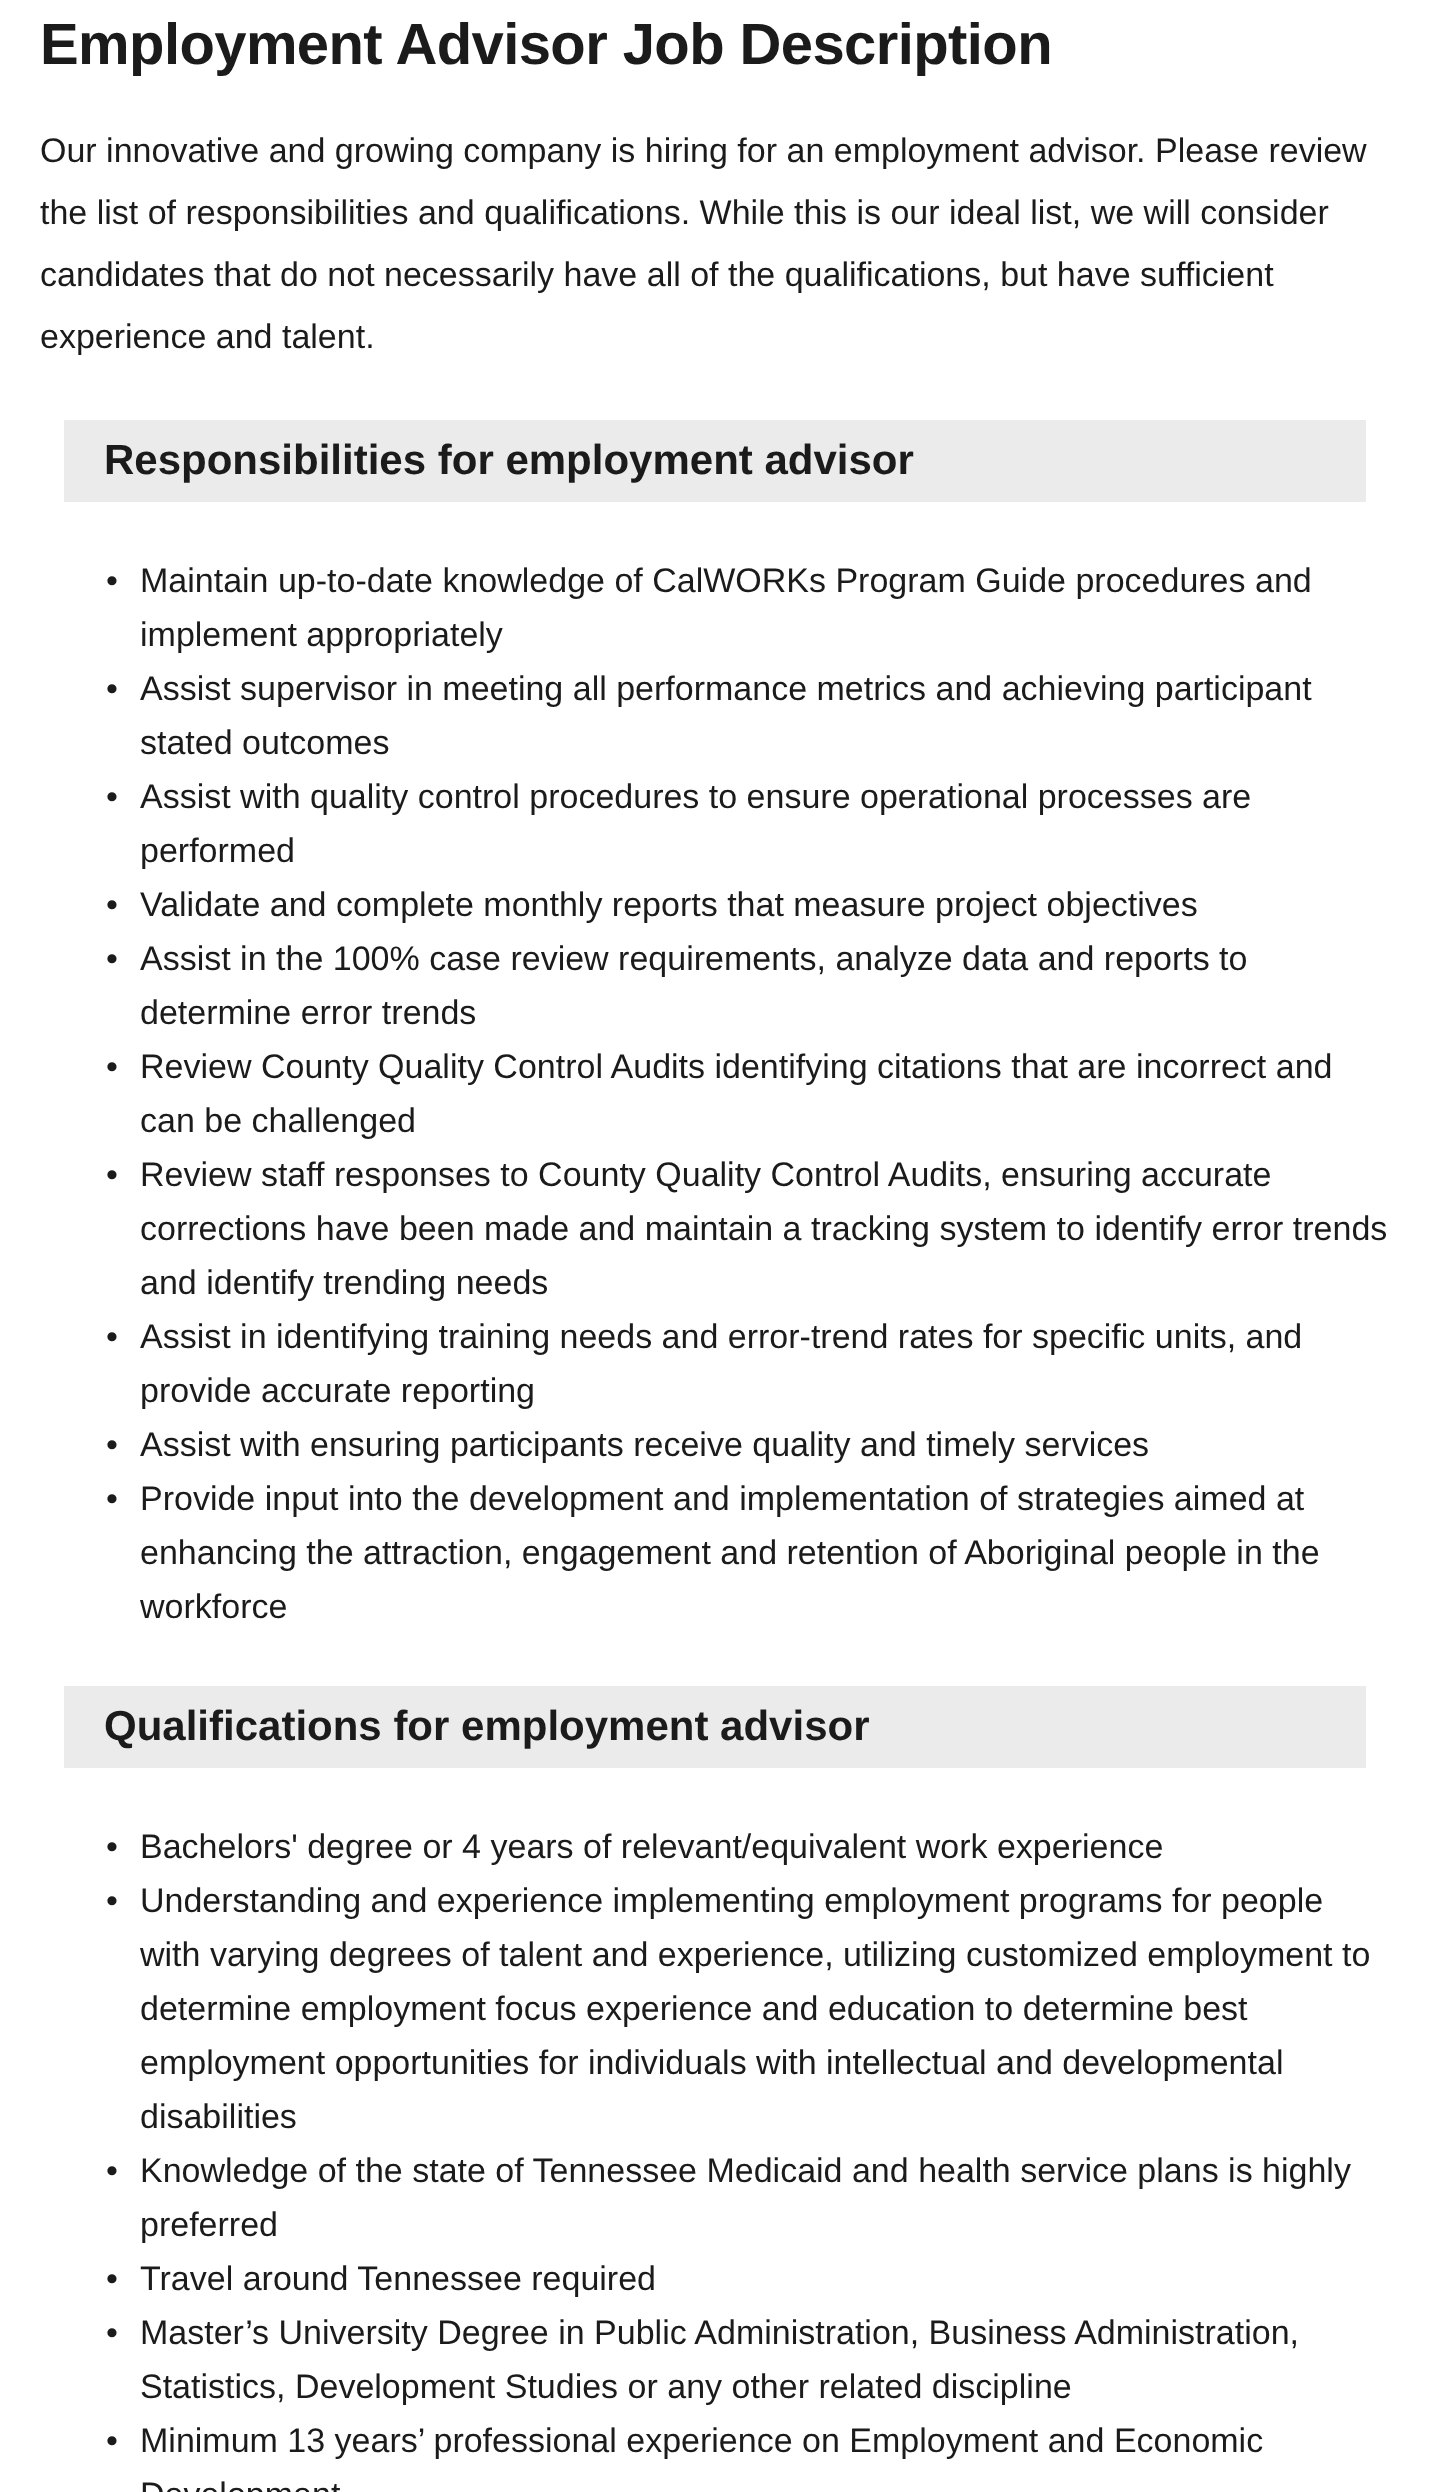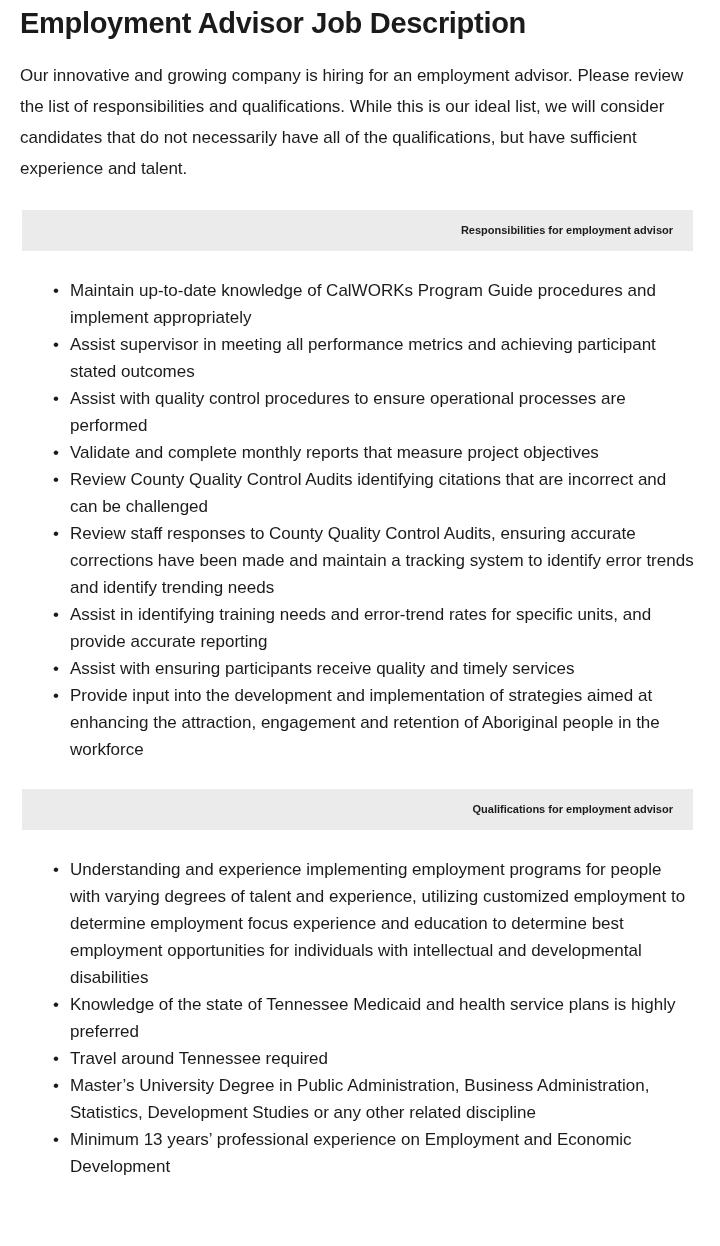--- a/index.html
+++ b/index.html
@@ -27,26 +27,25 @@
     margin: 6px 0 20px 0;
     letter-spacing: -0.3px;
   }
   .intro {
     font-size: 17px;
     line-height: 31px;
     margin: 0 0 26px 0;
   }
   .section-heading {
     background: #ebebeb;
-    font-size: 11px;
+    font-size: 21px;
     line-height: 27px;
     font-weight: 700;
     padding: 7px 20px;
-    margin: 2px;
-    text-align: right;
+    margin: 12px;
   }
   ul.bullet-list {
     margin: 26px 0 26px 0;
     padding: 0 0 0 50px;
     list-style: none;
   }
   ul.bullet-list li {
     position: relative;
     font-size: 17px;
     line-height: 27px;
@@ -72,31 +71,33 @@
 
   <p class="intro">Our innovative and growing company is hiring for an employment advisor. Please review the list of responsibilities and qualifications. While this is our ideal list, we will consider candidates that do not necessarily have all of the qualifications, but have sufficient experience and talent.</p>
 
   <div class="section">
     <h2 class="section-heading">Responsibilities for employment advisor</h2>
     <ul class="bullet-list">
         <li>Maintain up-to-date knowledge of CalWORKs Program Guide procedures and implement appropriately</li>
         <li>Assist supervisor in meeting all performance metrics and achieving participant stated outcomes</li>
         <li>Assist with quality control procedures to ensure operational processes are performed</li>
         <li>Validate and complete monthly reports that measure project objectives</li>
+        <li>Assist in the 100% case review requirements, analyze data and reports to determine error trends</li>
         <li>Review County Quality Control Audits identifying citations that are incorrect and can be challenged</li>
         <li>Review staff responses to County Quality Control Audits, ensuring accurate corrections have been made and maintain a tracking system to identify error trends and identify trending needs</li>
         <li>Assist in identifying training needs and error-trend rates for specific units, and provide accurate reporting</li>
         <li>Assist with ensuring participants receive quality and timely services</li>
         <li>Provide input into the development and implementation of strategies aimed at enhancing the attraction, engagement and retention of Aboriginal people in the workforce</li>
       </ul>
   </div>
 
   <div class="section">
     <h2 class="section-heading">Qualifications for employment advisor</h2>
     <ul class="bullet-list">
+        <li>Bachelors' degree or 4 years of relevant/equivalent work experience</li>
         <li>Understanding and experience implementing employment programs for people with varying degrees of talent and experience, utilizing customized employment to determine employment focus experience and education to determine best employment opportunities for individuals with intellectual and developmental disabilities</li>
         <li>Knowledge of the state of Tennessee Medicaid and health service plans is highly preferred</li>
         <li>Travel around Tennessee required</li>
         <li>Master’s University Degree in Public Administration, Business Administration, Statistics, Development Studies or any other related discipline</li>
         <li>Minimum 13 years’ professional experience on Employment and Economic Development</li>
       </ul>
   </div>
 
 </div>
 

